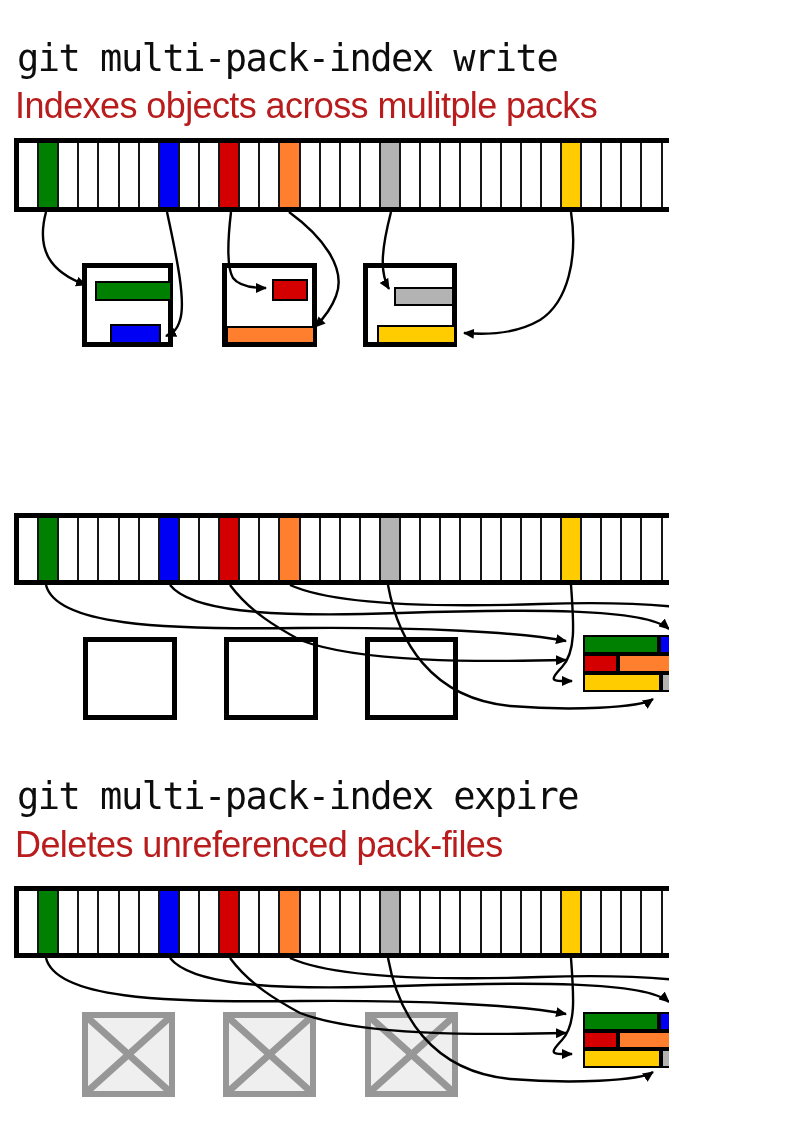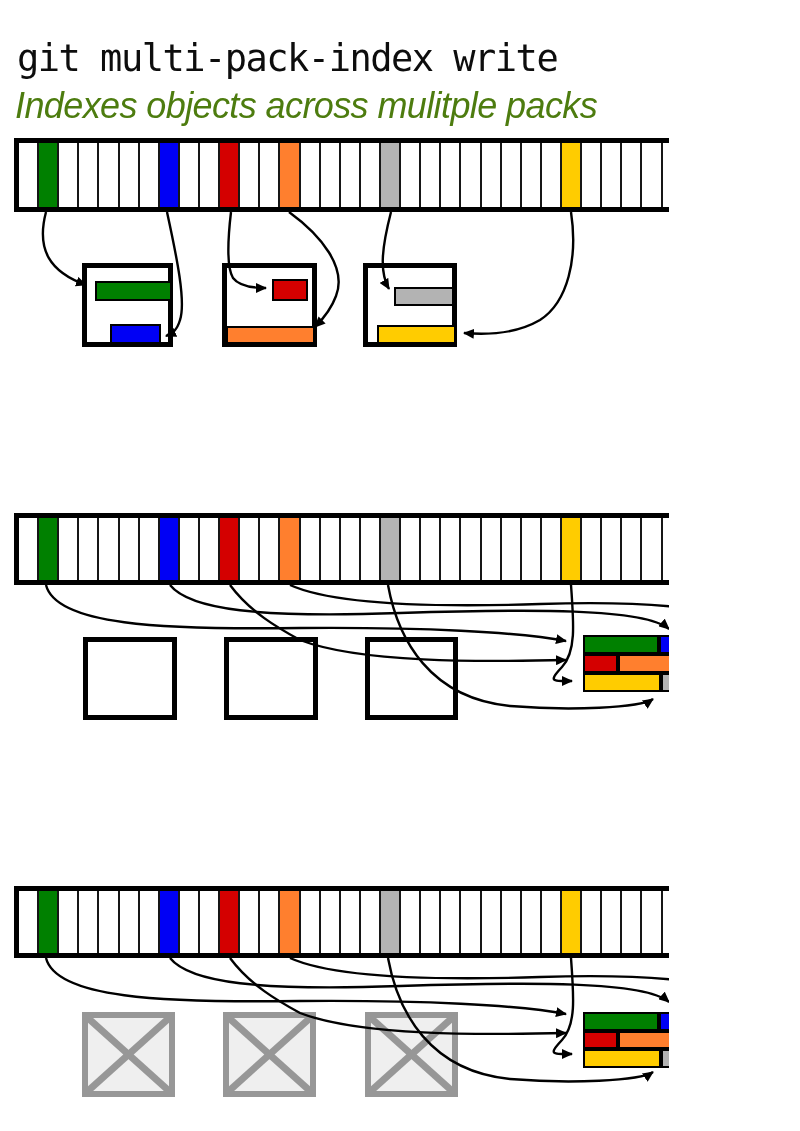--- a/index.html
+++ b/index.html
@@ -1,21 +1,21 @@
 <!DOCTYPE html>
 <html style="--c-green: #008000; --c-blue: #0000f5; --c-red: #d40000; --c-orange: #ff7f2e; --c-gray: #b3b3b3; --c-yellow: #ffcc00; --c-xbox_stroke: #979797; --c-xbox_fill: #efefef; --c-arrow: #000000;"><head>
 <meta charset="utf-8">
 <style>
   html,body{margin:0;padding:0;background:#fff;}
   .canvas{position:relative;width:669px;height:1131px;background:#ffffff;overflow:hidden;
           font-family:"Liberation Sans",sans-serif;}
   .cmd{position:absolute;left:17px;font-family:"DejaVu Sans Mono",monospace;
        font-size:37px;line-height:42px;letter-spacing:-1.5px;color:#0d0d0d;white-space:pre;}
   .desc{position:absolute;left:15px;font-family:"Liberation Sans",sans-serif;
-        font-size:36px;line-height:42px;letter-spacing:-0.6px;color:#4d7c0f;white-space:pre;font-style:italic;}
+        font-size:36px;line-height:42px;letter-spacing:-0.6px;color:#b91c1c;white-space:pre;}
   .bar{position:absolute;left:14px;width:772px;border:5px solid #000;background:#fff;
        display:flex;box-sizing:border-box;}
   .cell{flex:1;border-right:2px solid #161616;background:#fff;}
   .cell:last-child{border-right:none;}
   .pbox{position:absolute;border:5px solid #000;background:#fff;box-sizing:border-box;}
   .piece{position:absolute;border:2px solid #000;box-sizing:border-box;}
   .xbox{position:absolute;border:6px solid #979797;background:#efefef;box-sizing:border-box;}
   .xbox svg{width:100%;height:100%;display:block;}
   .newpack{position:absolute;display:flex;flex-direction:column;box-sizing:border-box;}
   .np-row{flex:1;display:flex;}
@@ -136,20 +136,22 @@
       <div class="np-row">
         <div class="np-piece" style="flex: 33 1 0%; background: var(--c-red);"></div>
         <div class="np-piece" style="flex: 94 1 0%; background: var(--c-orange);"></div>
       </div>
       <div class="np-row">
         <div class="np-piece" style="flex: 79 1 0%; background: var(--c-yellow);"></div>
         <div class="np-piece" style="flex: 48 1 0%; background: var(--c-gray);"></div>
       </div>
     </div>
 
+  <div class="cmd" style="top:776px">git multi-pack-index expire</div>
+  <div class="desc" style="top:824px">Deletes unreferenced pack-files</div>
   <div class="bar" style="top:886px;height:72px">
       <div class="cell"></div>
       <div class="cell" style="background: var(--c-green);"></div>
       <div class="cell"></div>
       <div class="cell"></div>
       <div class="cell"></div>
       <div class="cell"></div>
       <div class="cell"></div>
       <div class="cell" style="background: var(--c-blue);"></div>
       <div class="cell"></div>

